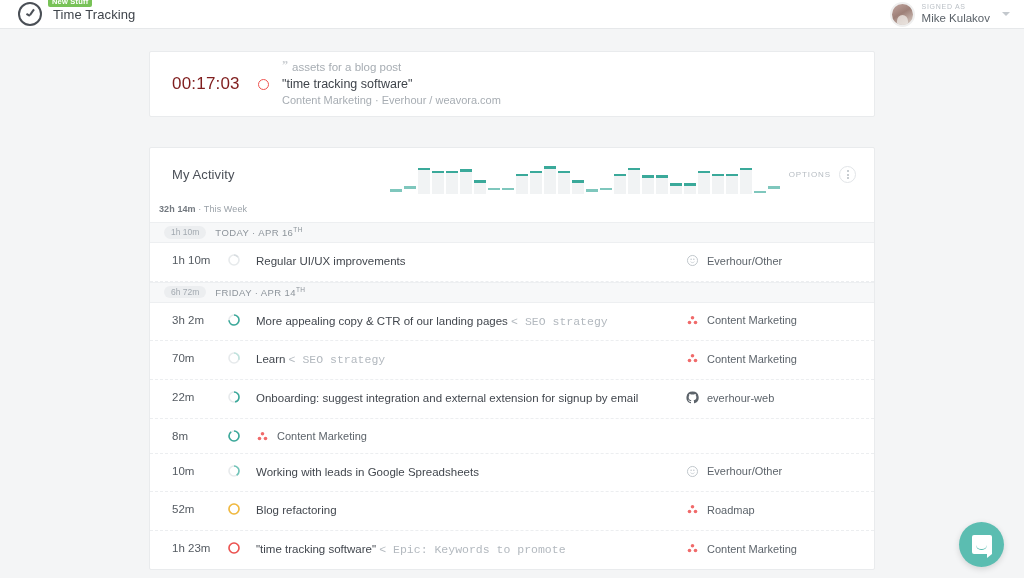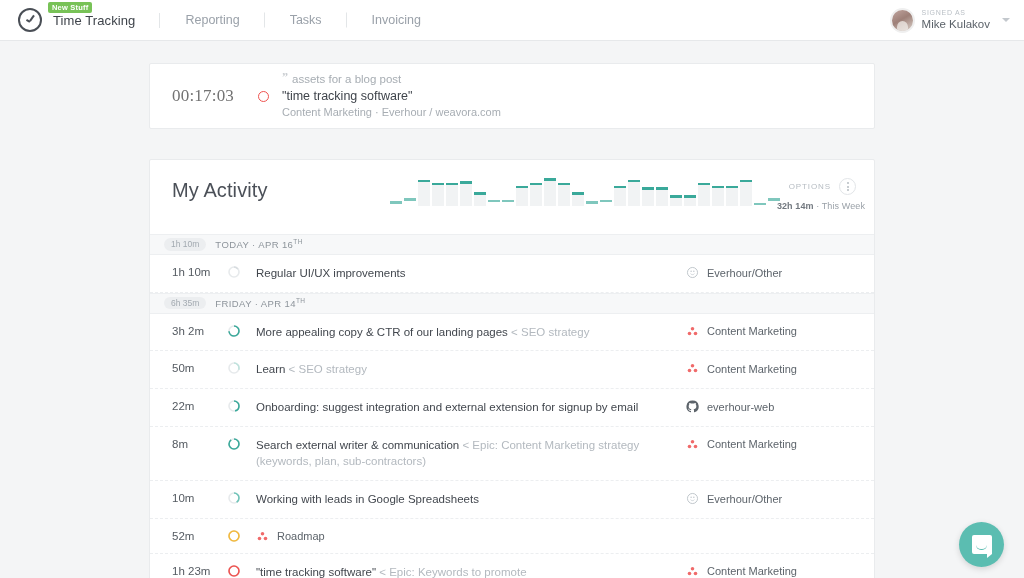--- a/index.html
+++ b/index.html
@@ -6,21 +6,21 @@
   html, body {
     width: 1024px; height: 578px;
     background: #f4f5f6;
     font-family: "Liberation Sans", sans-serif;
     overflow: hidden;
     -webkit-font-smoothing: antialiased;
   }
 
   
   .topbar {
-    height: 41px;
+    height: 29px;
     background: #ffffff;
     border-bottom: 1px solid #e6e8ea;
     display: flex;
     align-items: center;
     padding: 0 14px 0 18px;
     position: relative;
   }
   .brand { display: flex; align-items: center; position: relative; }
   .logo-mark {
     width: 24px; height: 24px; border-radius: 50%;
@@ -91,22 +91,22 @@
     width: 726px; margin: 0 auto; background: #fff;
     border: 1px solid #e9ebed; border-radius: 2px;
   }
 
   
   .timer-card {
     display: flex; align-items: center;
     padding: 18px 22px; height: 66px; margin-bottom: 30px;
   }
   .timer-clock {
-    font-size: 17px; color: #737373; letter-spacing: .2px;
-    font-family: Liberation Serif, serif; width: 84px;
+    font-size: 17px; color: #7f1d1d; letter-spacing: .2px;
+    font-family: Liberation Sans, sans-serif; width: 84px;
   }
   .timer-ring {
     width: 11px; height: 11px; border-radius: 50%;
     border: 1.6px solid #ef5350; margin: 0 13px 0 2px; flex: none;
     cursor: pointer;
   }
   .timer-texts { line-height: 1.35; }
   .t-quote {
     font-size: 11.5px; color: #a7adb3; display: flex; align-items: flex-start;
   }
@@ -122,39 +122,39 @@
     cursor: pointer; min-width: 91px;
     font-family: "Liberation Sans", sans-serif;
   }
 
   
   .activity-card { padding-bottom: 0; overflow: hidden; }
   .act-head {
     display: flex; align-items: flex-start;
     padding: 18px 18px 0 22px; position: relative; height: 74px;
   }
-  .act-title { font-size: 20px; color: #4b5058; letter-spacing: .1px; padding-top: 1px; }
+  .act-title { font-size: 13px; color: #4b5058; letter-spacing: .1px; padding-top: 1px; }
 
   .spark-wrap {
     position: absolute; left: 240px; top: 12px; width: 390px; height: 34px;
   }
   .spark {
     display: flex; align-items: flex-end; height: 34px; gap: 2px;
   }
   .sbar { position: relative; width: 13px; height: 34px; }
   .sbar .body {
     position: absolute; bottom: 0; left: 0; right: 0;
     background: #f1f3f4;
   }
   .sbar .cap {
     position: absolute; left: 0; right: 0; height: 2.4px; background: #3aa99a;
   }
 
   .week-total {
-    position: absolute; left: 0; right: 0; top: 35px; text-align: right;
+    position: absolute; left: 0; right: 0; top: 50px; text-align: left;
   }
   .week-total .pill {
     display: inline-block; font-size: 9px; color: #9aa1a8;
     padding: 2px 9px; border-radius: 9px; letter-spacing: .1px;
   }
   .week-total b { color: #72787f; font-weight: bold; }
 
   .options {
     margin-left: auto; display: flex; align-items: center; cursor: pointer;
     padding-top: 0px;
@@ -192,21 +192,21 @@
     border-bottom: 1px dashed #eceef0;
   }
   .row:last-child { border-bottom: 0; }
   .r-dur { font-size: 11.5px; color: #545a61; width: 50px; flex: none; padding-top: 1px; }
   .r-ring { width: 12px; height: 12px; flex: none; margin: 1px 16px 0 6px; cursor: pointer; }
   .r-ring svg { display: block; }
   .r-task {
     flex: 1; font-size: 11.5px; color: #42474e; line-height: 1.45;
     padding-right: 14px; max-width: 430px;
   }
-  .r-task .ref { color: #b3b9bf; }
+  .r-task .ref { color: #b3b9bf; font-family: Liberation Mono, monospace; }
   .r-proj {
     width: 168px; flex: none; display: flex; align-items: center;
     font-size: 11px; color: #5d646b; padding-top: 1px;
   }
   .proj-icon { width: 13px; height: 13px; margin-right: 8px; flex: none; }
 
   
   .intercom {
     position: fixed; right: 20px; bottom: 11px;
     width: 45px; height: 45px; border-radius: 50%;
@@ -232,25 +232,20 @@
 <div class="topbar">
   <div class="brand">
     <div class="logo-mark">
       <span class="hand"></span>
         <span class="hand2"></span>
     </div>
     <span class="new-badge">New Stuff</span>
     <span class="brand-name">Time Tracking</span>
   </div>
 
-  <div class="navlinks">
-    <a class="navlink">Reporting</a>
-    <a class="navlink">Tasks</a>
-    <a class="navlink">Invoicing</a>
-  </div>
 
   <div class="user-area">
     <div class="avatar"></div>
     <div class="user-meta">
       <div class="signed-as">SIGNED AS</div>
       <div class="user-name">Mike Kulakov</div>
     </div>
     <div class="caret-down"></div>
   </div>
 </div>
@@ -425,21 +420,21 @@
             <svg class="proj-icon" viewBox="0 0 16 16">
               <circle cx="8" cy="8" r="6.2" fill="none" stroke="#b9c0c6" stroke-width="1.1"></circle>
               <circle cx="6.3" cy="6.5" r="1" fill="#c6ccd1"></circle>
               <circle cx="9.6" cy="6.5" r="1" fill="#c6ccd1"></circle>
               <path d="M5.6 9.4a3 3 0 004.8 0" fill="none" stroke="#c6ccd1" stroke-width="1"></path>
             </svg>
             <span>Everhour/Other</span>
           </div>
         </div>
         <div class="day-head">
-          <span class="day-dur">6h 35m</span>
+          <span class="day-dur">6h 72m</span>
           <span class="day-label">FRIDAY · APR 14<sup>th</sup></span>
         </div>
         <div class="row">
           <div class="r-dur">3h 2m</div>
           <div class="r-ring">
             <svg width="12" height="12" viewBox="0 0 12 12">
               <circle cx="6" cy="6" r="5" fill="none" stroke="#e7eaec" stroke-width="1.6"></circle>
               <circle cx="6" cy="6" r="5" fill="none" stroke="#3aa99a" stroke-width="1.6" stroke-dasharray="22.61946710584651 31.41592653589793" stroke-linecap="butt" transform="rotate(-90 6 6)"></circle>
             </svg>
           </div>
@@ -447,21 +442,21 @@
           <div class="r-proj">
             <svg class="proj-icon" viewBox="0 0 16 16">
               <circle cx="8" cy="4.6" r="2.2" fill="#f06a6a"></circle>
               <circle cx="4.3" cy="10.4" r="2.2" fill="#f06a6a"></circle>
               <circle cx="11.7" cy="10.4" r="2.2" fill="#f06a6a"></circle>
             </svg>
             <span>Content Marketing</span>
           </div>
         </div>
         <div class="row">
-          <div class="r-dur">50m</div>
+          <div class="r-dur">70m</div>
           <div class="r-ring">
             <svg width="12" height="12" viewBox="0 0 12 12">
               <circle cx="6" cy="6" r="5" fill="none" stroke="#e7eaec" stroke-width="1.6"></circle>
               <circle cx="6" cy="6" r="5" fill="none" stroke="#bfe3dd" stroke-width="1.6" stroke-dasharray="9.42477796076938 31.41592653589793" stroke-linecap="butt" transform="rotate(-90 6 6)"></circle>
             </svg>
           </div>
           <div class="r-task"><span>Learn </span><span class="ref">&lt; SEO strategy</span></div>
           <div class="r-proj">
             <svg class="proj-icon" viewBox="0 0 16 16">
               <circle cx="8" cy="4.6" r="2.2" fill="#f06a6a"></circle>
@@ -488,21 +483,20 @@
           </div>
         </div>
         <div class="row">
           <div class="r-dur">8m</div>
           <div class="r-ring">
             <svg width="12" height="12" viewBox="0 0 12 12">
               <circle cx="6" cy="6" r="5" fill="none" stroke="#e7eaec" stroke-width="1.6"></circle>
               <circle cx="6" cy="6" r="5" fill="none" stroke="#3aa99a" stroke-width="1.6" stroke-dasharray="27.64601535159018 31.41592653589793" stroke-linecap="butt" transform="rotate(-90 6 6)"></circle>
             </svg>
           </div>
-          <div class="r-task"><span>Search external writer &amp; communication </span><span class="ref">&lt; Epic: Content Marketing strategy (keywords, plan, sub-contractors)</span></div>
           <div class="r-proj">
             <svg class="proj-icon" viewBox="0 0 16 16">
               <circle cx="8" cy="4.6" r="2.2" fill="#f06a6a"></circle>
               <circle cx="4.3" cy="10.4" r="2.2" fill="#f06a6a"></circle>
               <circle cx="11.7" cy="10.4" r="2.2" fill="#f06a6a"></circle>
             </svg>
             <span>Content Marketing</span>
           </div>
         </div>
         <div class="row">
@@ -525,20 +519,21 @@
           </div>
         </div>
         <div class="row">
           <div class="r-dur">52m</div>
           <div class="r-ring">
             <svg width="12" height="12" viewBox="0 0 12 12">
               <circle cx="6" cy="6" r="5" fill="none" stroke="#e7eaec" stroke-width="1.6"></circle>
               <circle cx="6" cy="6" r="5" fill="none" stroke="#f3b93c" stroke-width="1.6" stroke-dasharray="31.41592653589793 31.41592653589793" stroke-linecap="butt" transform="rotate(-90 6 6)"></circle>
             </svg>
           </div>
+          <div class="r-task"><span>Blog refactoring</span><span class="ref"></span></div>
           <div class="r-proj">
             <svg class="proj-icon" viewBox="0 0 16 16">
               <circle cx="8" cy="4.6" r="2.2" fill="#f06a6a"></circle>
               <circle cx="4.3" cy="10.4" r="2.2" fill="#f06a6a"></circle>
               <circle cx="11.7" cy="10.4" r="2.2" fill="#f06a6a"></circle>
             </svg>
             <span>Roadmap</span>
           </div>
         </div>
         <div class="row">

